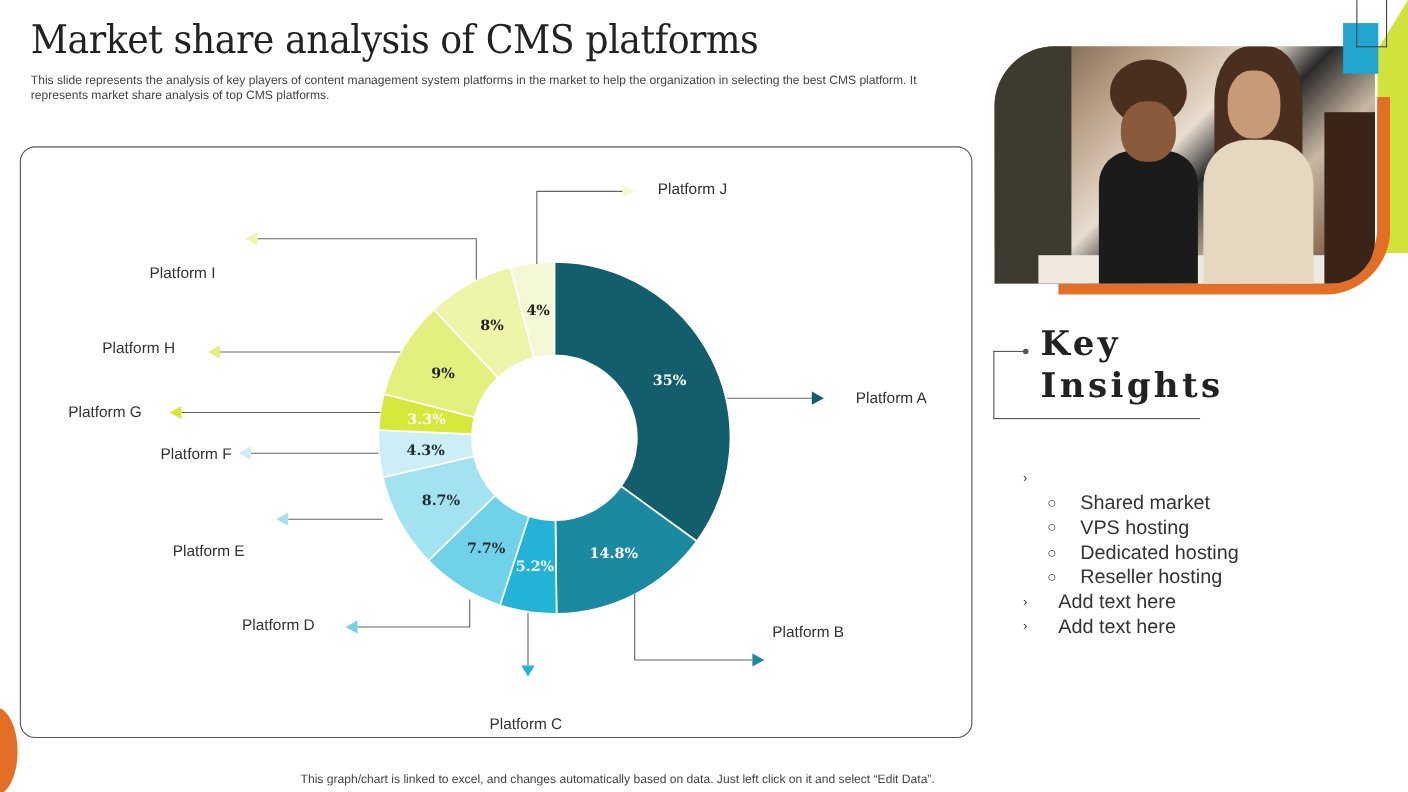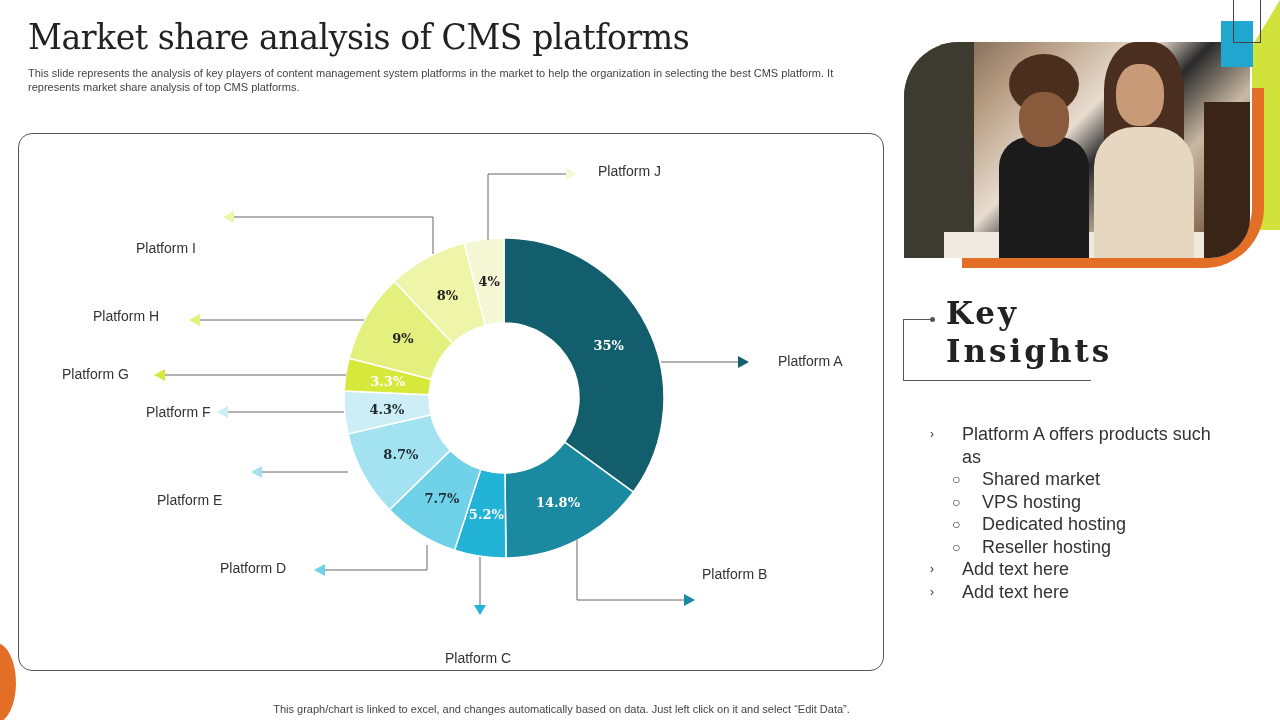--- a/index.html
+++ b/index.html
@@ -118,21 +118,20 @@
 <div class="ki-tick"></div>
 <div class="ki-dot"></div>
 <div class="ki-title">
   <div>Key</div>
   <div>Insights</div>
 </div>
 
 <div class="insights">
   <div class="ins-row">
       <span class="b">›</span>
-      <span>Platform A offers products such as</span>
     </div>
   <div class="ins-sub">
       <span class="b">○</span>
       <span>Shared market</span>
     </div>
   <div class="ins-sub">
       <span class="b">○</span>
       <span>VPS hosting</span>
     </div>
   <div class="ins-sub">

